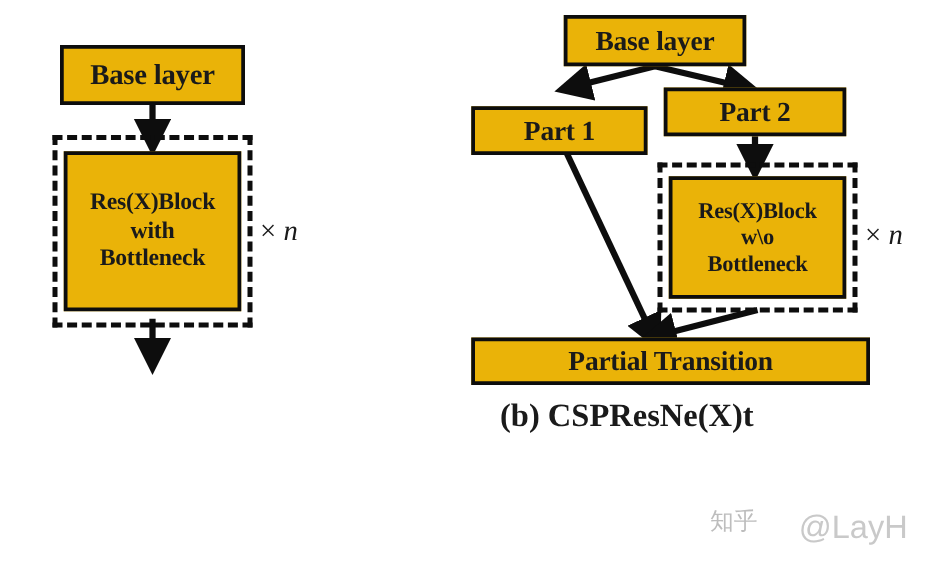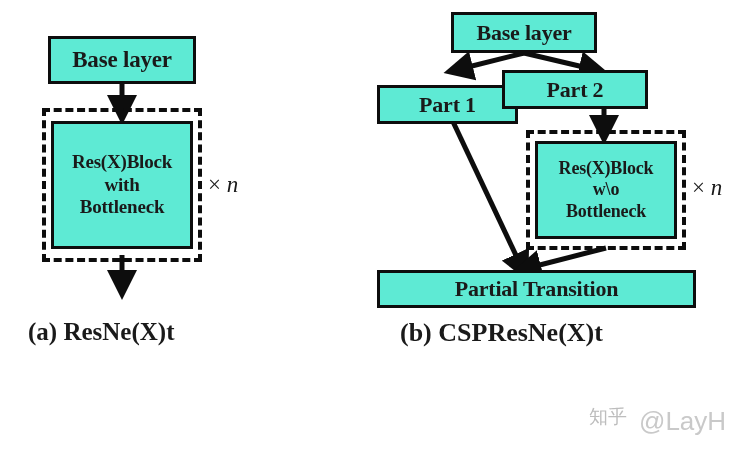--- a/index.html
+++ b/index.html
@@ -16,21 +16,21 @@
     width: 743px;
     height: 456px;
     background: #ffffff;
     overflow: hidden;
   }
 
   
   .node {
     position: absolute;
     box-sizing: border-box;
-    background: #5eead4;
+    background: #eab308;
     border: 3px solid #0d0d0d;
     display: flex;
     align-items: center;
     justify-content: center;
     text-align: center;
     color: #1a1a1a;
     font-weight: bold;
     font-family: "Liberation Serif", "DejaVu Serif", serif;
     line-height: 1.05;
     letter-spacing: -0.2px;
@@ -137,31 +137,30 @@
   <div class="node inner-stack" style="left:51px; top:121px; width:142px; height:128px; font-size:19px;">
     <span>Res(X)Block</span>
     <span>with</span>
     <span>Bottleneck</span>
   </div>
 
   <div class="mult" style="left:208px; top:172px; font-size:23px;">
     <span>×</span><span>&nbsp;</span><span class="n">n</span>
   </div>
 
-  <div class="subcaption" style="left:28px; top:318px; font-size:25px;">(a) ResNe(X)t</div>
 
   <div class="node" style="left:451px; top:12px; width:146px; height:41px; font-size:22px;">
     <span>Base layer</span>
   </div>
 
   <div class="node" style="left:377px; top:85px; width:141px; height:39px; font-size:22px;">
     <span>Part 1</span>
   </div>
 
-  <div class="node" style="left:502px; top:70px; width:146px; height:39px; font-size:22px;">
+  <div class="node" style="left:531px; top:70px; width:146px; height:39px; font-size:22px;">
     <span>Part 2</span>
   </div>
 
   <div class="dashed-wrap" style="left:526px; top:130px; width:160px; height:120px;"></div>
 
   <div class="node inner-stack" style="left:535px; top:141px; width:142px; height:98px; font-size:18px;">
     <span>Res(X)Block</span>
     <span>w\o</span>
     <span>Bottleneck</span>
   </div>
@@ -170,16 +169,16 @@
     <span>×</span><span>&nbsp;</span><span class="n">n</span>
   </div>
 
   <div class="node" style="left:377px; top:270px; width:319px; height:38px; font-size:22px;">
     <span>Partial Transition</span>
   </div>
 
   <div class="subcaption" style="left:400px; top:318px; font-size:26px;">(b) CSPResNe(X)t</div>
 
 
-  <div class="wm-logo" style="left:589px; top:404px; font-size:19px;">知乎</div>
+  <div class="wm-logo" style="left:568px; top:404px; font-size:19px;">知乎</div>
   <div class="watermark" style="left:639px; top:406px; font-size:26px;">@LayH</div>
 
 </div>
 
 </body></html>

